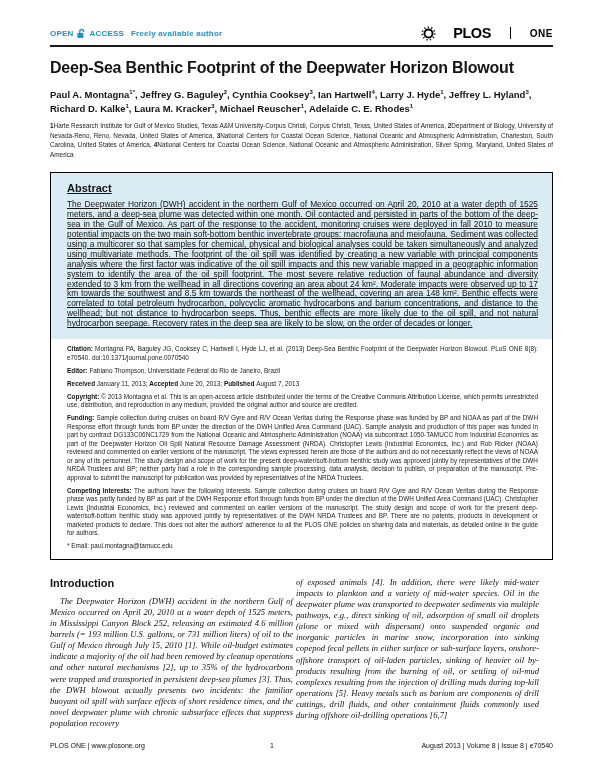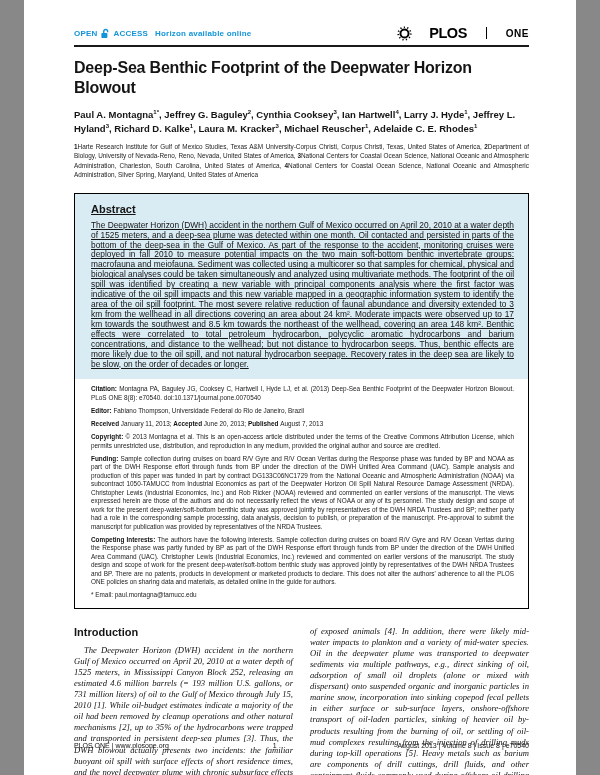--- a/index.html
+++ b/index.html
@@ -1,17 +1,17 @@
 <!DOCTYPE html>
 <html><head>
 <meta charset="utf-8">
 <style>
   html,body{margin:0;padding:0;background:#888;}
   .page{
-    position:relative;width:552px;height:775px;margin:0 auto;background:#fff;
+    position:relative;width:600px;height:775px;margin:0 auto;background:#fff;
     font-family:"Liberation Sans","DejaVu Sans",sans-serif;color:#151515;
     box-sizing:border-box;padding:24px 47px 0 50px;overflow:hidden;
   }
   
   .hdr{display:flex;justify-content:space-between;align-items:center;height:18px;}
   .oa{display:flex;align-items:center;gap:3px;color:#1295D8;font-weight:bold;font-size:8px;letter-spacing:.2px;}
   .oa .freely{margin-left:4px;}
   .logo{display:flex;align-items:center;gap:17px;}
   .logo .plos{font-size:14.5px;font-weight:bold;letter-spacing:-0.5px;color:#000;}
   .logo .bar{width:1px;height:12px;background:#000;margin:0 2px;}
@@ -27,21 +27,21 @@
   .box{border:1.5px solid #000;margin-top:13px;}
   .abs{padding:9px 14px 10px 16px;}
   .abs h2{font-size:11px;margin:0 0 6px 0;}
   .abs p{font-size:8.35px;line-height:1.19;text-align:justify;margin:0;}
   .meta{padding:6px 14px 8px 16px;background:#fff;}
   .meta p{font-size:6.4px;line-height:1.33;text-align:justify;margin:0 0 4.5px 0;color:#222;}
   .meta p:last-child{margin-bottom:0;}
   .meta b{color:#111;}
   a.email{color:#222;text-decoration:none;}
   
-  .cols{display:flex;gap:17px;margin-top:17px;}
+  .cols{display:flex;gap:3px;margin-top:17px;}
   .col{width:243px;}
   .col h2{font-size:11px;margin:0 0 7px 0;font-family:"Liberation Sans",sans-serif;}
   .col p{font-family:"Liberation Serif","DejaVu Serif",serif;font-size:8.6px;line-height:1.29;text-align:justify;margin:0;color:#111;font-style:italic;}
   .col p.indent{text-indent:10px;}
   
   .footer{position:absolute;left:50px;right:47px;bottom:26px;display:flex;align-items:center;font-size:7px;color:#111;}
   .footer .l{flex:1;text-align:left;}
   .footer .c{flex:1;text-align:center;}
   .footer .r{flex:1.4;text-align:right;}
 </style>
@@ -53,21 +53,21 @@
   <div class="hdr">
     <div class="oa">
       <span>OPEN</span>
       <span style="display:inline-flex;">
         <svg width="10" height="11" viewBox="0 0 16 17">
           <path d="M6 8 V5.2 A3.1 3.1 0 0 1 12.2 5.2 V6.6" fill="none" stroke="#1295D8" stroke-width="2.2"></path>
           <rect x="2.2" y="7.6" width="9.6" height="8" rx="1.2" fill="#1295D8"></rect>
         </svg>
       </span>
       <span>ACCESS</span>
-      <span class="freely">Horizon available online</span>
+      <span class="freely">Freely available author</span>
     </div>
     <div class="logo">
       <span style="display:inline-flex;">
         <svg width="15" height="15" viewBox="0 0 20 20">
           <circle cx="10" cy="10" r="5.4" fill="none" stroke="#000" stroke-width="2.6"></circle>
           <circle cx="10" cy="10" r="8.4" fill="none" stroke="#000" stroke-width="2.2" stroke-dasharray="1.6 3.1"></circle>
         </svg>
       </span>
       <span class="plos">PLOS</span>
       <span class="bar"></span>

